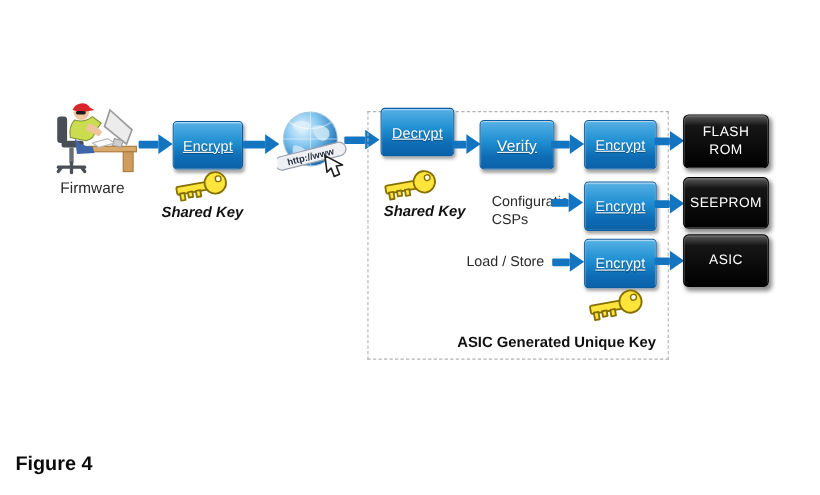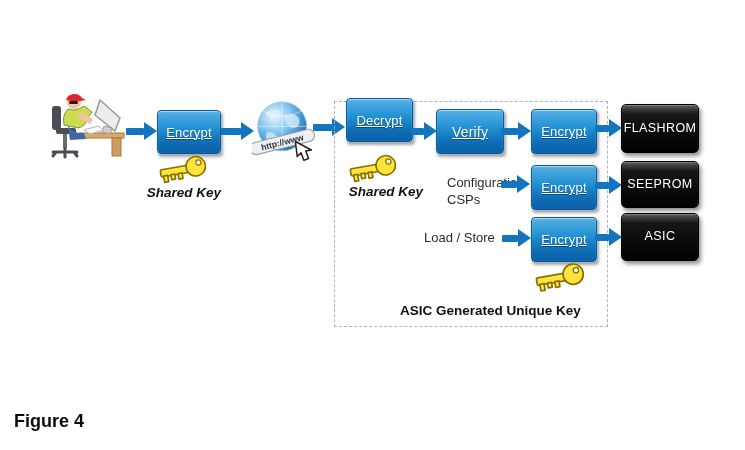--- a/index.html
+++ b/index.html
@@ -13,38 +13,38 @@
     position:absolute;display:flex;align-items:center;justify-content:center;
     border-radius:4px;color:#fff;font-size:13px;letter-spacing:.2px;
     background:linear-gradient(180deg,#56b1e4 0%,#2190d3 42%,#0e6db5 75%,#0b62a8 100%);
     border:1px solid #0a5ca2;
     box-shadow:inset 0 1px 1px rgba(255,255,255,.55), 1.5px 2.5px 3px rgba(0,0,0,.35);
     text-shadow:0 1px 1px rgba(0,0,0,.35);
     text-decoration:underline;
   }
   
   .chip{
-    position:absolute;display:flex;flex-direction:row;align-items:center;justify-content:center;
+    position:absolute;display:flex;flex-direction:column;align-items:center;justify-content:center;
     border-radius:5px;color:#fff;font-size:12.5px;line-height:1.25;letter-spacing:.4px;
     background:linear-gradient(180deg,#5a5a5a 0%,#161616 20%,#000 100%);
     border:1px solid #000;
     box-shadow:inset 0 1px 1px rgba(255,255,255,.25), 2px 3px 4px rgba(0,0,0,.45);
     text-align:right;
   }
   
   .harrow{position:absolute;height:18px;display:flex;align-items:center;}
   .harrow .stem{flex:1;height:7px;background:#1375BF;border-radius:1px;}
   .harrow .head{width:0;height:0;border-left:13px solid #1375BF;border-top:9px solid transparent;border-bottom:9px solid transparent;}
   .dashed-box{
     position:absolute;border:1px dashed #b3b3b3;background:transparent;
   }
   .label{position:absolute;color:#2b2b2b;font-size:13px;line-height:1.3;}
   .label.center{text-align:center;}
   .key-label{position:absolute;font-size:13.5px;font-weight:bold;font-style:italic;color:#111;text-align:center;}
-  .asic-label{position:absolute;font-size:13.5px;font-weight:bold;color:#111;}
+  .asic-label{position:absolute;font-size:13.5px;font-weight:bold;color:#111;text-align:center;}
   .figure-caption{position:absolute;font-size:18px;font-weight:bold;color:#0b0b0b;}
   svg{display:block;}
 </style>
 </head>
 <body>
 
 <div class="canvas">
 
   <div class="abs" style="left:44px;top:86px;">
     <svg width="84" height="76" viewBox="0 0 84 76">
@@ -63,20 +63,21 @@
       <circle cx="30" cy="16" r="7" fill="#f0c49c"></circle>
       <path d="M22 14 a9 9 0 0 1 16 -2 l4 2 -12 2 z" fill="#d8262a"></path>
       <rect x="25" y="15" width="9" height="3" rx="1.5" fill="#1c1c1c"></rect>
       <path d="M24 23 q-6 6 -4 16 l14 3 q8 -2 8 -8 l6 -8 -8 -6 q-8 6 -16 3 z" fill="#cbdc4e" stroke="#7e933a" stroke-width="1"></path>
       <path d="M36 26 q8 2 13 8 l-3 4 q-8 -4 -12 -6 z" fill="#f0c49c"></path>
       <path d="M24 40 q6 8 16 7 l2 6 -16 1 z" fill="#3f66a8"></path>
 
       <polygon points="40,44 54,40 60,44 46,48" fill="#fafafa" stroke="#b7b7b7" stroke-width="1"></polygon>
     </svg>
   </div>
+  <div class="label center" style="left:36px;top:161px;width:96px;font-size:14px;">Firmware</div>
 
   <div class="harrow" style="left:126px;top:122px;width:31px;">
       <i class="stem"></i>
       <i class="head"></i>
     </div>
 
   <div class="blue-btn" style="left:157px;top:110px;width:62px;height:42px;">
     <span>Encrypt</span>
   </div>
 

